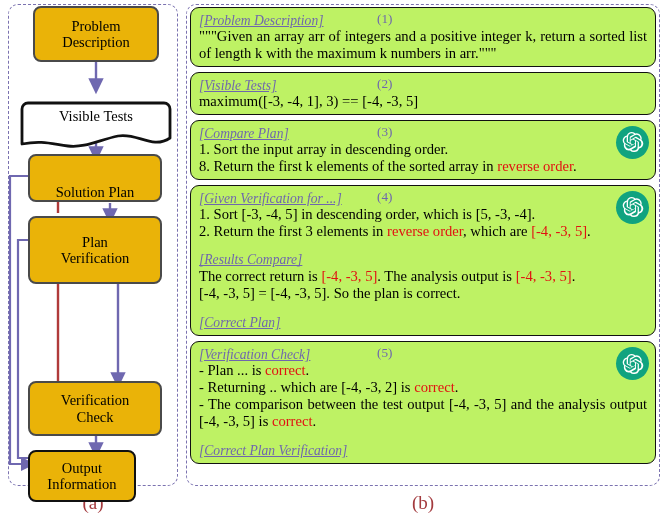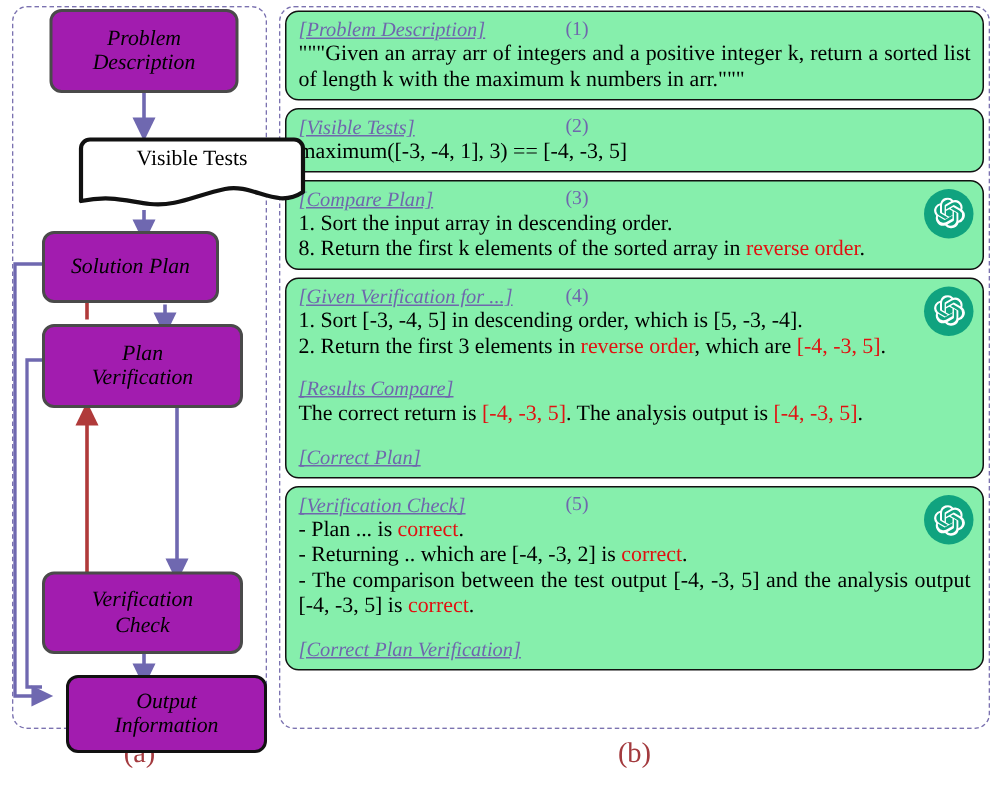--- a/index.html
+++ b/index.html
@@ -7,38 +7,38 @@
   #root{position:relative;width:666px;height:530px;overflow:hidden;background:#fff;}
 
   
   #panel-a{position:absolute;left:8px;top:4px;width:170px;height:482px;
            border:1.6px dashed #7b72b0;border-radius:10px;box-sizing:border-box;}
   #flow-svg{position:absolute;left:0;top:0;width:178px;height:492px;}
 
   .node{position:absolute;box-sizing:border-box;display:flex;align-items:center;
         justify-content:center;text-align:center;line-height:1.12;
         font-family:"Liberation Serif",serif;font-size:14.5px;color:#000;z-index:3;}
-  .node.rect{background:#a21caf;border:2.6px solid #4a4a4a;border-radius:8px;font-style:italic;}
+  .node.rect{background:#eab308;border:2.6px solid #4a4a4a;border-radius:8px;}
   .node.rect.bold{border:2.8px solid #111;}
   .node .lbl{padding:0 3px;}
 
   
   #n-visible{position:absolute;z-index:3;}
   #n-visible .txt{position:absolute;left:0;top:8px;width:100%;text-align:center;
                   font-size:14.5px;font-family:"Liberation Serif",serif;}
 
   .caption{position:absolute;text-align:center;font-family:"Liberation Serif",serif;
            font-size:19px;color:#a33a3e;}
 
   
   #panel-b{position:absolute;left:186px;top:4px;width:474px;height:482px;
            border:1.6px dashed #7b72b0;border-radius:10px;box-sizing:border-box;}
   #cards{position:absolute;left:190px;top:7px;width:466px;}
 
-  .card{position:relative;box-sizing:border-box;background:#86efac;
+  .card{position:relative;box-sizing:border-box;background:#bef264;
         border:1.9px solid #111;border-radius:9px;
         padding:3px 8px 4px 8px;margin-bottom:5px;}
   .card .hdr{position:relative;height:17px;}
   .tag{font-family:"Liberation Serif",serif;font-style:italic;font-size:13.6px;
        color:#6f67ad;text-decoration:underline;display:inline-block;}
   .num{position:absolute;left:178px;top:0;font-size:13.2px;color:#6f67ad;
        font-family:"Liberation Serif",serif;}
   .ln{font-family:"Liberation Serif",serif;font-size:14.6px;line-height:1.16;
       color:#000;white-space:normal;}
   .ln.just{text-align:justify;text-align-last:left;}
@@ -78,46 +78,46 @@
 
     <path d="M30 176 L10 176 L10 464 L28 464" fill="none" stroke="#6f68b0" stroke-width="2.2" marker-end="url(#ahP)"></path>
     <path d="M30 240 L18 240 L18 458 L28 458" fill="none" stroke="#6f68b0" stroke-width="2.2"></path>
   </svg>
 
   <div class="node rect" id="n-problem" style="left:33px;top:6px;width:126px;height:56px;">
     <span class="lbl" style="white-space:pre-line;">Problem
 Description</span>
   </div>
 
-  <div id="n-visible" style="left:20px;top:90px;width:152px;height:56px;margin-left:32px;">
+  <div id="n-visible" style="left:20px;top:100px;width:152px;height:56px;">
     <svg width="152" height="56" viewBox="0 0 152 56" xmlns="http://www.w3.org/2000/svg">
       <path d="M8,3 H144 a6,6 0 0 1 6,6 V38
                c-18,12 -33,-6 -52,-2
                c-19,4 -33,12 -50,10
                c-16,-2 -26,-6 -46,-2
                V9 a6,6 0 0 1 6,-6 Z" fill="#ffffff" stroke="#111111" stroke-width="2.8" stroke-linejoin="round"></path>
     </svg>
     <div class="txt">Visible Tests</div>
   </div>
 
-  <div class="node rect" id="n-solution" style="left:28px;top:154px;width:118px;height:48px;">
+  <div class="node rect" id="n-solution" style="left:28px;top:154px;width:134px;height:48px;align-items:flex-end;">
     <span class="lbl" style="white-space:pre-line;">Solution Plan</span>
   </div>
 
-  <div class="node rect" id="n-planver" style="left:28px;top:216px;width:134px;height:56px;">
+  <div class="node rect" id="n-planver" style="left:28px;top:216px;width:134px;height:68px;">
     <span class="lbl" style="white-space:pre-line;">Plan
 Verification</span>
   </div>
 
   <div class="node rect" id="n-vcheck" style="left:28px;top:381px;width:134px;height:55px;">
     <span class="lbl" style="white-space:pre-line;">Verification
 Check</span>
   </div>
 
-  <div class="node rect bold" id="n-output" style="left:44px;top:450px;width:134px;height:52px;">
+  <div class="node rect bold" id="n-output" style="left:28px;top:450px;width:108px;height:52px;">
     <span class="lbl" style="white-space:pre-line;">Output
 Information</span>
   </div>
 
   <div class="caption" style="left:8px;top:492px;width:170px;">(a)</div>
 
   <div id="panel-b"></div>
   <div id="cards">
       <div class="card">
         <div class="hdr"><span class="tag">[Problem Description]</span><span class="num">(1)</span></div>
@@ -141,20 +141,21 @@
         <div class="logo">
           <svg viewBox="0 0 24 24">
             <path fill="#ffffff" d="M21.2 9.82a5.48 5.48 0 0 0-.47-4.5 5.55 5.55 0 0 0-5.98-2.66A5.49 5.49 0 0 0 10.6 1a5.55 5.55 0 0 0-5.29 3.83 5.48 5.48 0 0 0-3.67 2.66 5.55 5.55 0 0 0 .68 6.5 5.48 5.48 0 0 0 .47 4.51 5.55 5.55 0 0 0 5.98 2.66A5.48 5.48 0 0 0 13.4 23a5.55 5.55 0 0 0 5.29-3.84 5.48 5.48 0 0 0 3.67-2.66 5.55 5.55 0 0 0-.69-6.5l-.47-.18Zm-8.2 11.49a4.12 4.12 0 0 1-2.64-.95l.13-.07 4.38-2.53a.71.71 0 0 0 .36-.62v-6.18l1.85 1.07v5.12a4.13 4.13 0 0 1-4.08 4.16ZM4.1 17.06a4.11 4.11 0 0 1-.5-2.77l.13.08 4.38 2.53a.71.71 0 0 0 .72 0l5.35-3.09v2.14l-4.43 2.56a4.14 4.14 0 0 1-5.65-1.45ZM2.95 8.2a4.12 4.12 0 0 1 2.15-1.81v5.2a.71.71 0 0 0 .36.62l5.34 3.08-1.85 1.07-4.43-2.56a4.13 4.13 0 0 1-1.57-5.6Zm15.2 3.54L12.8 8.65l1.85-1.07 4.43 2.56a4.13 4.13 0 0 1-.64 7.45v-5.2a.71.71 0 0 0-.37-.62l.08-.03Zm1.84-2.77-.13-.08-4.37-2.54a.71.71 0 0 0-.72 0L9.42 9.44V7.3l4.43-2.55a4.13 4.13 0 0 1 6.14 4.22ZM8.41 12.79 6.56 11.7V6.59a4.13 4.13 0 0 1 6.77-3.17l-.13.07L8.82 6.02a.71.71 0 0 0-.36.62l-.05 6.15Zm1.01-2.17 2.38-1.38 2.39 1.38v2.75l-2.38 1.37-2.39-1.37v-2.75Z"></path>
           </svg>
         </div>
         <div class="hdr"><span class="tag">[Given Verification for ...]</span><span class="num">(4)</span></div>
         <div class="ln"><span>1. Sort [-3, -4, 5] in descending order, which is [5, -3, -4].</span></div>
         <div class="ln"><span>2. Return the first 3 elements in </span><span class="red">reverse order</span><span>, which are </span><span class="red">[-4, -3, 5]</span><span>.</span></div>
         <div class="tagline"><span class="tag">[Results Compare]</span></div>
         <div class="ln just"><span>The correct return is </span><span class="red">[-4, -3, 5]</span><span>. The analysis output is </span><span class="red">[-4, -3, 5]</span><span>.</span></div>
+        <div class="ln"><span>[-4, -3, 5] = [-4, -3, 5]. So the plan is correct.</span></div>
         <div class="tagline"><span class="tag">[Correct Plan]</span></div>
       </div>
       <div class="card">
         <div class="logo">
           <svg viewBox="0 0 24 24">
             <path fill="#ffffff" d="M21.2 9.82a5.48 5.48 0 0 0-.47-4.5 5.55 5.55 0 0 0-5.98-2.66A5.49 5.49 0 0 0 10.6 1a5.55 5.55 0 0 0-5.29 3.83 5.48 5.48 0 0 0-3.67 2.66 5.55 5.55 0 0 0 .68 6.5 5.48 5.48 0 0 0 .47 4.51 5.55 5.55 0 0 0 5.98 2.66A5.48 5.48 0 0 0 13.4 23a5.55 5.55 0 0 0 5.29-3.84 5.48 5.48 0 0 0 3.67-2.66 5.55 5.55 0 0 0-.69-6.5l-.47-.18Zm-8.2 11.49a4.12 4.12 0 0 1-2.64-.95l.13-.07 4.38-2.53a.71.71 0 0 0 .36-.62v-6.18l1.85 1.07v5.12a4.13 4.13 0 0 1-4.08 4.16ZM4.1 17.06a4.11 4.11 0 0 1-.5-2.77l.13.08 4.38 2.53a.71.71 0 0 0 .72 0l5.35-3.09v2.14l-4.43 2.56a4.14 4.14 0 0 1-5.65-1.45ZM2.95 8.2a4.12 4.12 0 0 1 2.15-1.81v5.2a.71.71 0 0 0 .36.62l5.34 3.08-1.85 1.07-4.43-2.56a4.13 4.13 0 0 1-1.57-5.6Zm15.2 3.54L12.8 8.65l1.85-1.07 4.43 2.56a4.13 4.13 0 0 1-.64 7.45v-5.2a.71.71 0 0 0-.37-.62l.08-.03Zm1.84-2.77-.13-.08-4.37-2.54a.71.71 0 0 0-.72 0L9.42 9.44V7.3l4.43-2.55a4.13 4.13 0 0 1 6.14 4.22ZM8.41 12.79 6.56 11.7V6.59a4.13 4.13 0 0 1 6.77-3.17l-.13.07L8.82 6.02a.71.71 0 0 0-.36.62l-.05 6.15Zm1.01-2.17 2.38-1.38 2.39 1.38v2.75l-2.38 1.37-2.39-1.37v-2.75Z"></path>
           </svg>
         </div>
         <div class="hdr"><span class="tag">[Verification Check]</span><span class="num">(5)</span></div>
         <div class="ln"><span>- Plan ... is </span><span class="red">correct</span><span>.</span></div>

